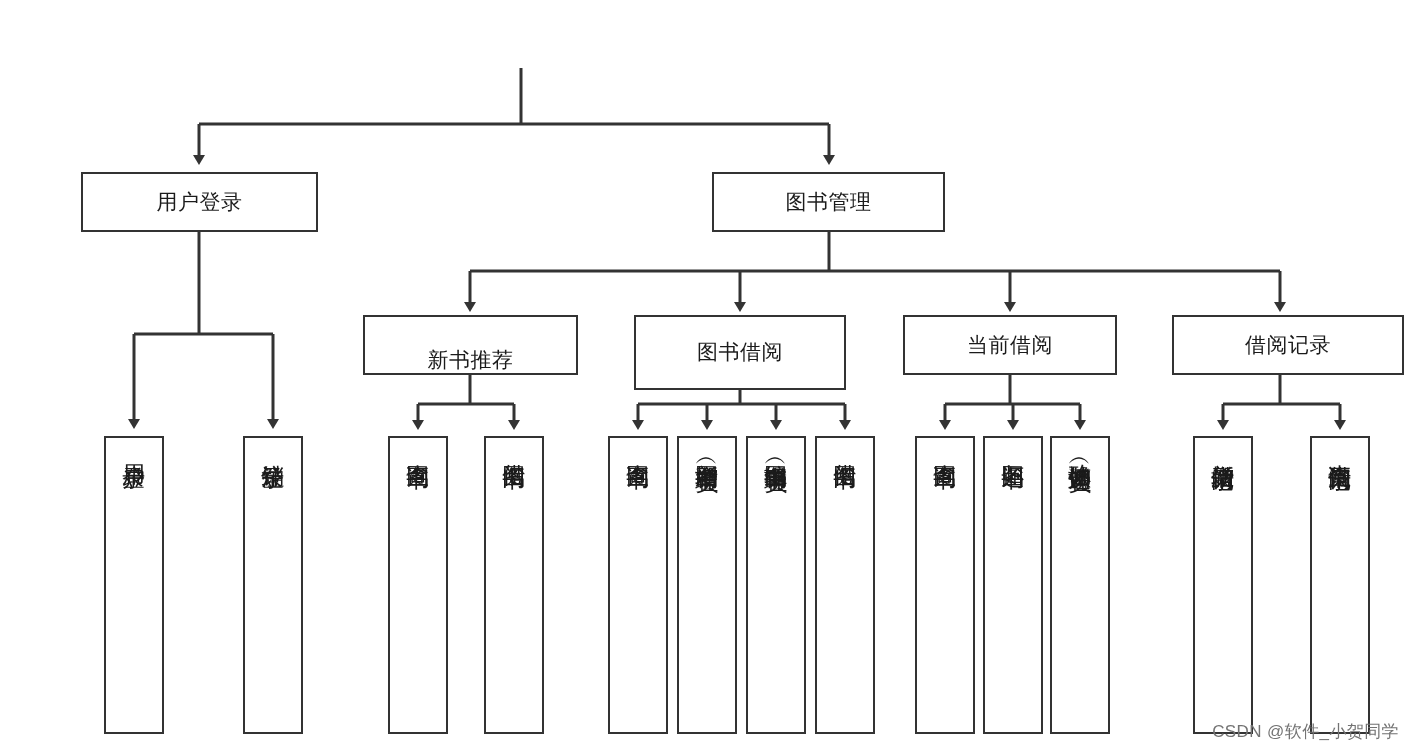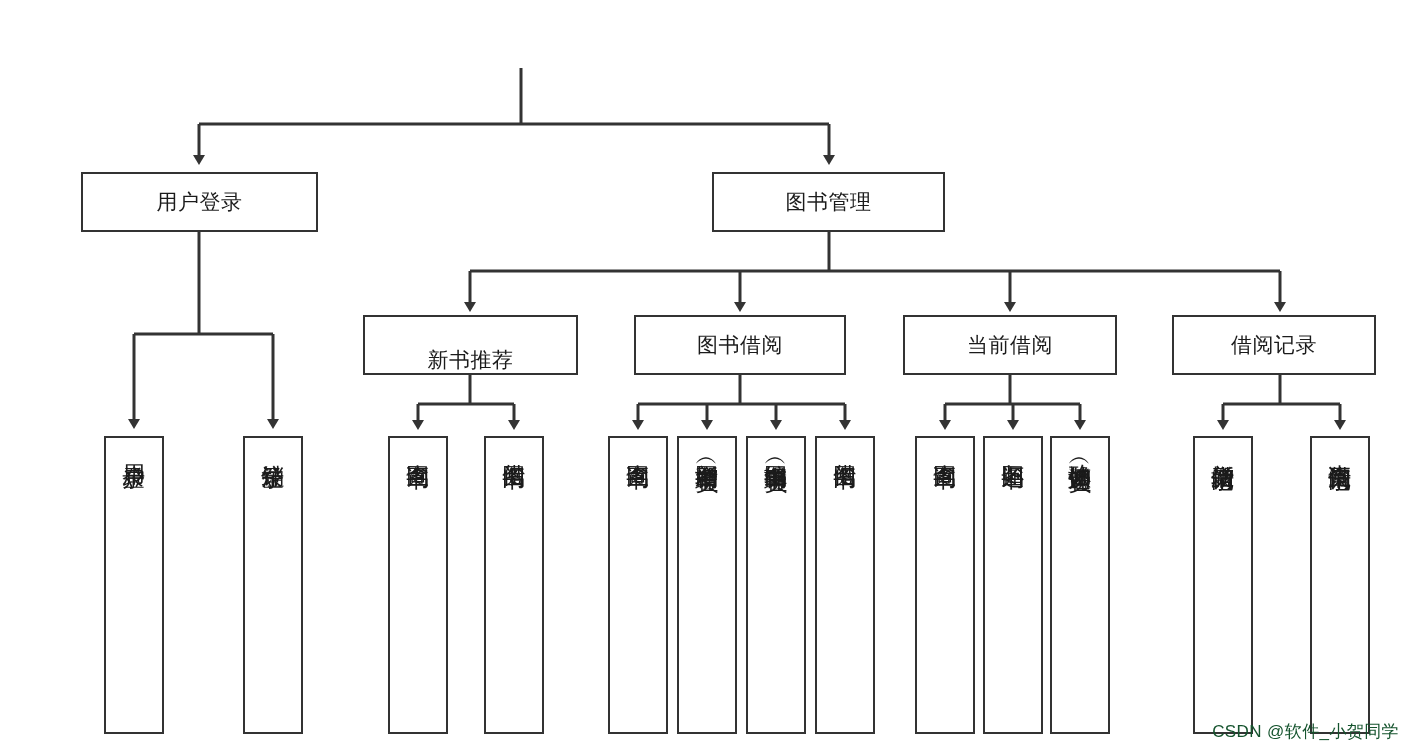--- a/index.html
+++ b/index.html
@@ -59,21 +59,21 @@
     max-height: 282px;
   }
   .vert.tall .node-label {
     max-height: 290px;
   }
   #watermark {
     position: absolute;
     right: 6px;
     bottom: 4px;
     font-size: 17px;
-    color: #14532d;
+    color: #737373;
     white-space: nowrap;
     letter-spacing: 0.4px;
   }
 </style>
 </head>
 <body>
 
 <div id="canvas">
 
   <svg id="wires" viewBox="0 0 1405 747" width="1405" height="747" aria-hidden="true">
@@ -133,27 +133,27 @@
   <div class="node horiz" style="left:81px; top:172px; width:237px; height:60px;">
     <span class="node-label">用户登录</span>
   </div>
   <div class="node horiz" style="left:712px; top:172px; width:233px; height:60px;">
     <span class="node-label">图书管理</span>
   </div>
 
   <div class="node horiz" style="left:363px; top:315px; width:215px; height:60px;align-items:flex-end;">
     <span class="node-label">新书推荐</span>
   </div>
-  <div class="node horiz" style="left:634px; top:315px; width:212px; height:60px;">
+  <div class="node horiz" style="left:634px; top:315px; width:212px; height:75px;">
     <span class="node-label">图书借阅</span>
   </div>
   <div class="node horiz" style="left:903px; top:315px; width:214px; height:60px;">
     <span class="node-label">当前借阅</span>
   </div>
-  <div class="node horiz" style="left:1172px; top:315px; width:204px; height:60px;">
+  <div class="node horiz" style="left:1172px; top:315px; width:232px; height:60px;">
     <span class="node-label">借阅记录</span>
   </div>
 
   <div class="node vert" style="left:104px; top:436px; width:60px; height:298px;">
     <span class="node-label">用户登录</span>
   </div>
   <div class="node vert" style="left:243px; top:436px; width:60px; height:298px;">
     <span class="node-label">注销登录</span>
   </div>
 

